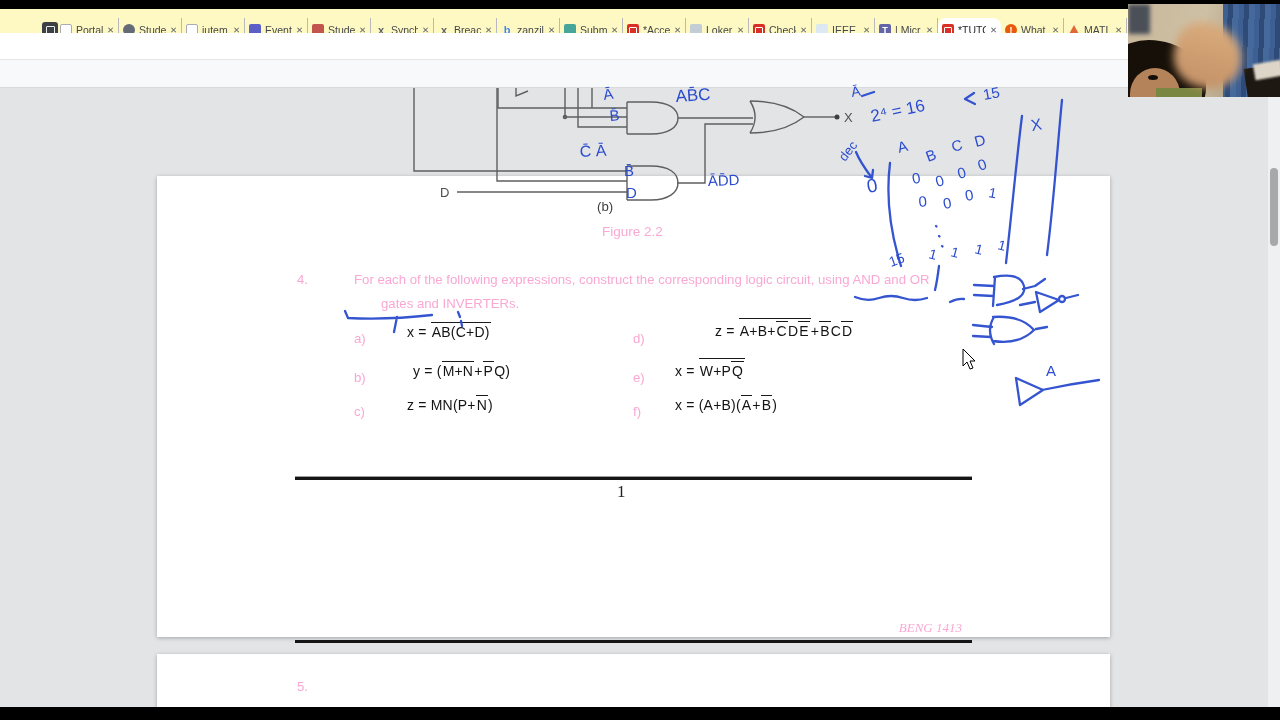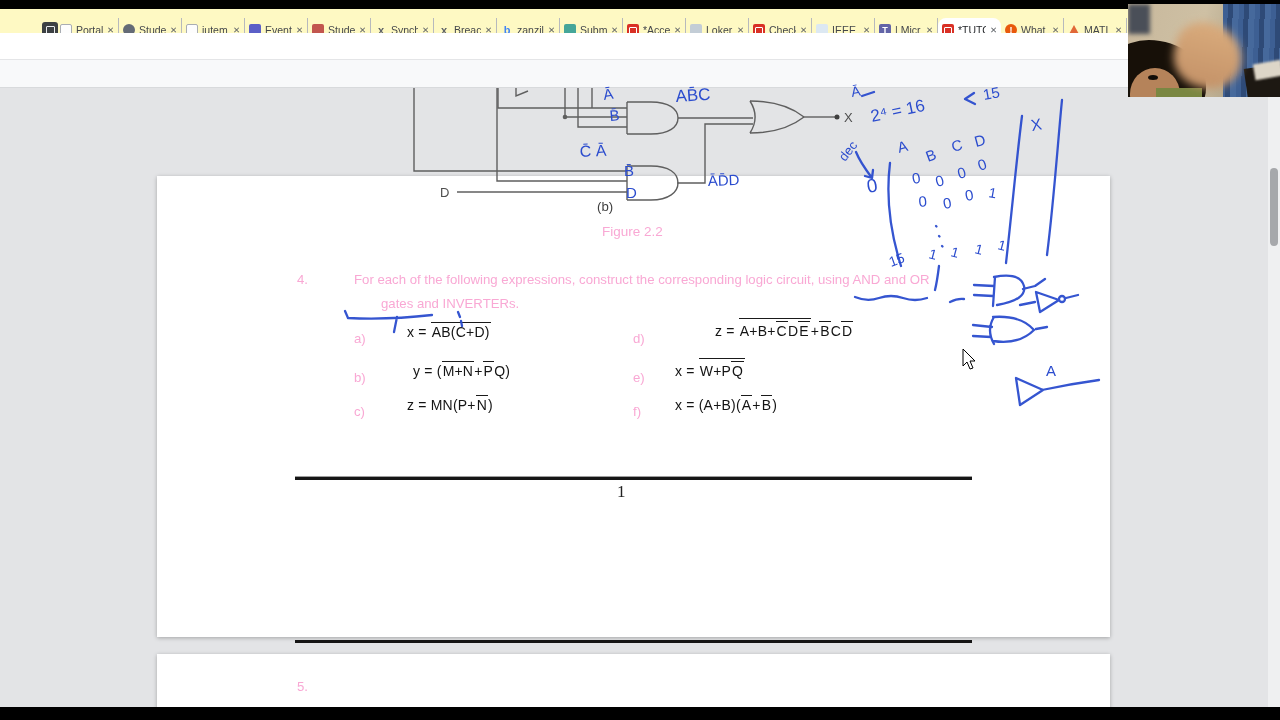--- a/index.html
+++ b/index.html
@@ -264,20 +264,21 @@
   <div class="doctxt" style="left:633px;top:331px;">d)</div>
   <div class="mathtxt" style="left:675px;top:318px;margin-left:40px;">z = <span class="ov">A+B+<span class="ov">C</span>D<span class="ov">E</span></span>+<span class="ov">B</span>C<span class="ov">D</span></div>
   <div class="doctxt" style="left:633px;top:370px;">e)</div>
   <div class="mathtxt" style="left:675px;top:358px;">x = <span class="ov">W+P<span class="ov">Q</span></span></div>
   <div class="doctxt" style="left:633px;top:404px;">f)</div>
   <div class="mathtxt" style="left:675px;top:395px;">x = (A+B)(<span class="ov">A</span>+<span class="ov">B</span>)</div>
 
   <div class="abs" id="rule1"></div>
   <div class="doctxt serif" style="left:617px;top:482px;font-size:17px;color:#222;">1</div>
 
+  <div class="doctxt serif" style="left:295px;top:620px;width:667px;text-align:right;font-style:italic;font-size:13px;">BENG 1413</div>
   <div class="abs" id="rule2"></div>
   <div class="doctxt" style="left:297px;top:679px;">5.</div>
 
   <svg class="layer" id="ink" width="1280" height="720" viewBox="0 0 1280 720">
     <g id="ink-paths" stroke="#2b4cce" stroke-width="2.3" fill="none" stroke-linecap="round" stroke-linejoin="round" opacity="0.95">
       <path d="M890,163 C886,195 889,228 901,266"></path>
       <path d="M1022,116 C1017,155 1012,210 1006,263"></path>
       <path d="M1062,100 C1058,140 1054,200 1047,255"></path>
       <path d="M856,152 C860,162 866,170 872,178 M872,178 l-7,-2 M872,178 l1,-8"></path>
       <path d="M974,93 l-9,6 l10,5"></path>

